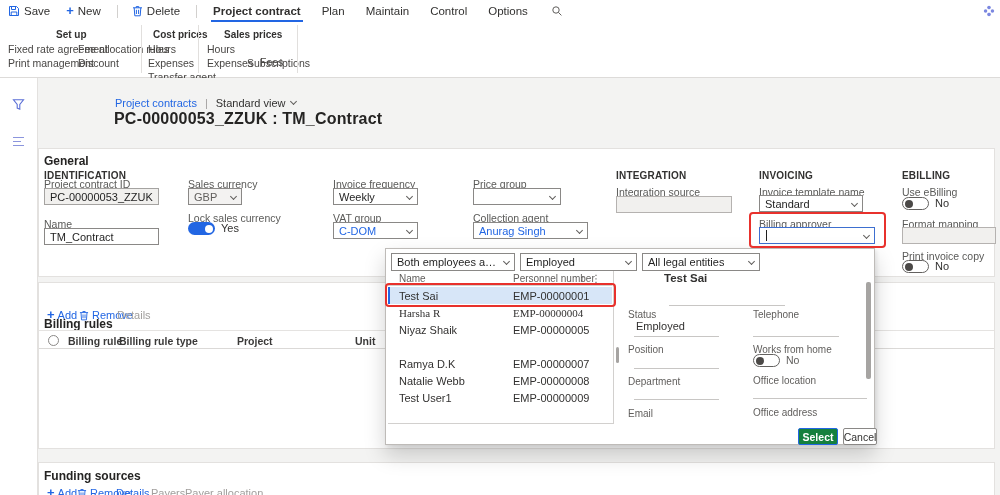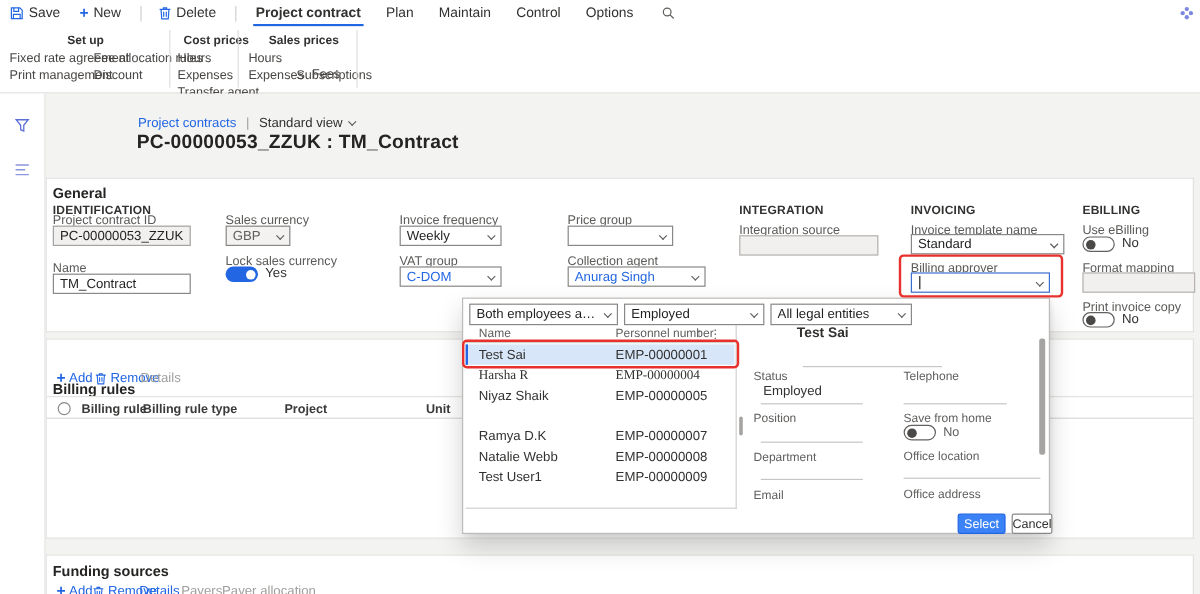--- a/index.html
+++ b/index.html
@@ -67,21 +67,21 @@
   .lkrow { position:absolute; left:0; width:224px; height:17px; font-size:11px; color:#323130; cursor:pointer; }
   .lkrow.sel { background:#d7e6f8; border-left:2px solid #2266E3; }
   .lkname { position:absolute; left:11px; top:3px; }
   .lkrow.sel .lkname { left:9px; }
   .lkemp { position:absolute; left:125px; top:3px; }
   .lkrow.sel .lkemp { left:123px; }
   .dlbl { position:absolute; font-size:10px; color:#605e5c; white-space:nowrap; }
   .dval { position:absolute; font-size:11px; color:#323130; }
   .fline { position:absolute; height:1px; background:#c8c6c4; }
   .btn { position:absolute; height:17px; font-size:10.5px; display:flex; align-items:center; justify-content:center; border-radius:2px; cursor:pointer; font-family:inherit; }
-  .btn.primary { background:#3b82f6; color:#fff; border:1px solid #2266E3; font-weight:normal; }
+  .btn.primary { background:#15803d; color:#fff; border:1px solid #2266E3; font-weight:bold; }
   .btn.secondary { background:#fff; color:#323130; border:1px solid #8a8886; }
   .scrollthumb { position:absolute; background:#a6a4a2; border-radius:2px; }
 
   .annotation { position:absolute; border:2px solid #e8312c; border-radius:4px; z-index:40; pointer-events:none; }
 
   svg { display:block; }
 </style>
 </head>
 <body>
 
@@ -216,21 +216,21 @@
         <span class="val">Anurag Singh</span>
         <span class="chev"></span>
       </div>
 
     <div class="ghead" style="left:577px; top:21px;">INTEGRATION</div>
     <div class="lbl" style="left:577px; top:37px;">Integration source</div>
     <div class="rofield" style="left:577px; top:47px; width:116px;"><span></span></div>
 
     <div class="ghead" style="left:720px; top:21px;">INVOICING</div>
     <div class="lbl" style="left:720px; top:37px;">Invoice template name</div>
-    <div class="combo" style="left:720px; top:46px; width:128px;">
+    <div class="combo" style="left:720px; top:46px; width:104px;">
         <span class="val">Standard</span>
         <span class="chev"></span>
       </div>
     <div class="lbl" style="left:720px; top:69px;">Billing approver</div>
     <div class="combo focus" style="left:720px; top:78px; width:116px;">
         <span class="caret"></span>
         <span class="val"></span>
         <span class="chev"></span>
       </div>
 
@@ -351,21 +351,21 @@
     <div class="dlbl" style="left:242px; top:60px;">Status</div>
     <div class="dval" style="left:250px; top:71px;">Employed</div>
     <div class="fline" style="left:248px; top:87px; width:85px;"></div>
 
     <div class="dlbl" style="left:367px; top:60px;">Telephone</div>
     <div class="fline" style="left:367px; top:87px; width:86px;"></div>
 
     <div class="dlbl" style="left:242px; top:95px;">Position</div>
     <div class="fline" style="left:248px; top:119px; width:85px;"></div>
 
-    <div class="dlbl" style="left:367px; top:95px;">Save from home</div>
+    <div class="dlbl" style="left:367px; top:95px;">Works from home</div>
     <div class="toggle off" style="left:367px; top:105px;"></div>
     <div class="togglelbl" style="left:400px; top:105px; font-size:10.5px; color:#605e5c;">No</div>
 
     <div class="dlbl" style="left:242px; top:127px;">Department</div>
     <div class="fline" style="left:248px; top:150px; width:85px;"></div>
 
     <div class="dlbl" style="left:367px; top:126px;">Office location</div>
     <div class="fline" style="left:367px; top:149px; width:114px;"></div>
 
     <div class="dlbl" style="left:242px; top:159px;">Email</div>

